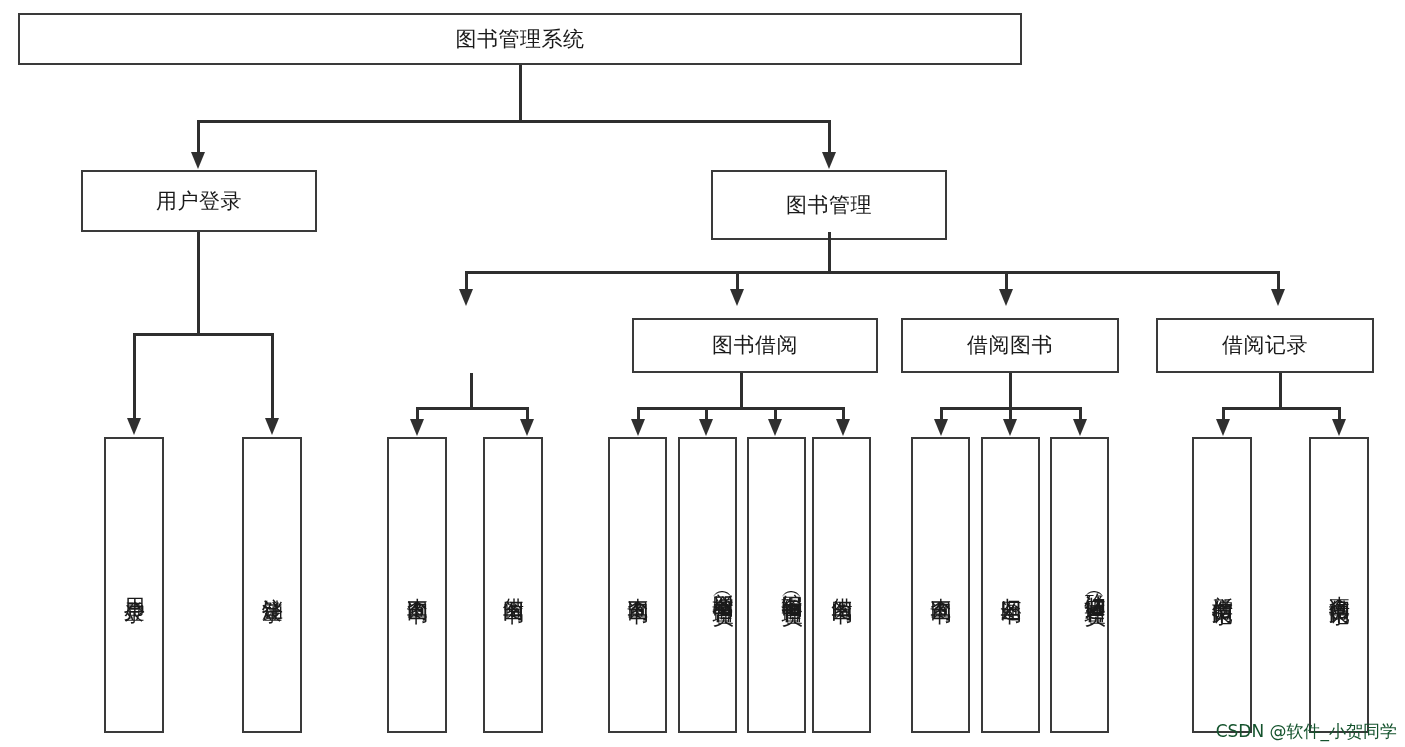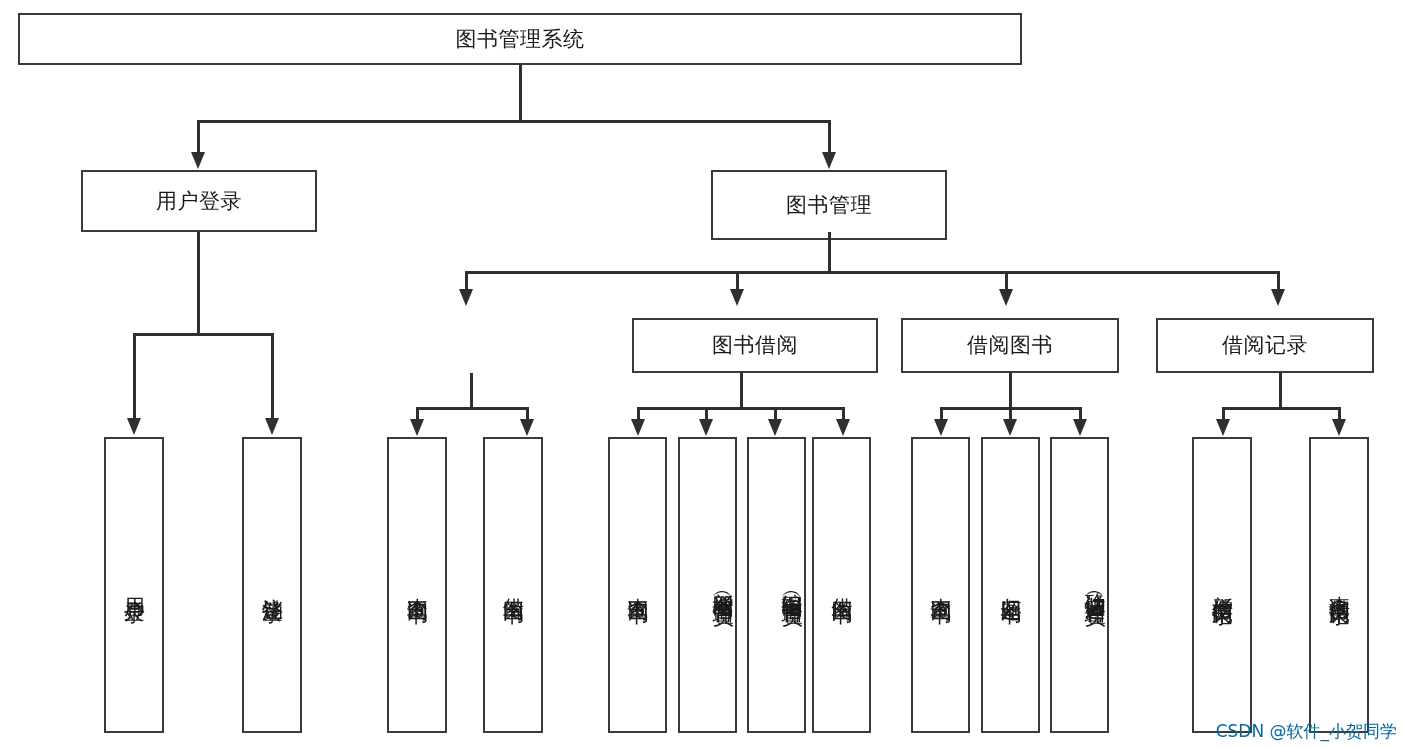--- a/index.html
+++ b/index.html
@@ -69,21 +69,21 @@
     border-right: 7.5px solid transparent;
     border-top: 17px solid #2f2f2f;
   }
 
   
   #watermark {
     position: absolute;
     right: 8px;
     bottom: 4px;
     font-size: 17px;
-    color: #0369a1;
+    color: #14532d;
     white-space: nowrap;
     font-family: "DejaVu Sans", "Liberation Sans", sans-serif;
   }
 </style>
 </head>
 <body>
 
 <div id="canvas">
 
   <div class="node h" style="left:18px; top:13px; width:1004px; height:52px;">

